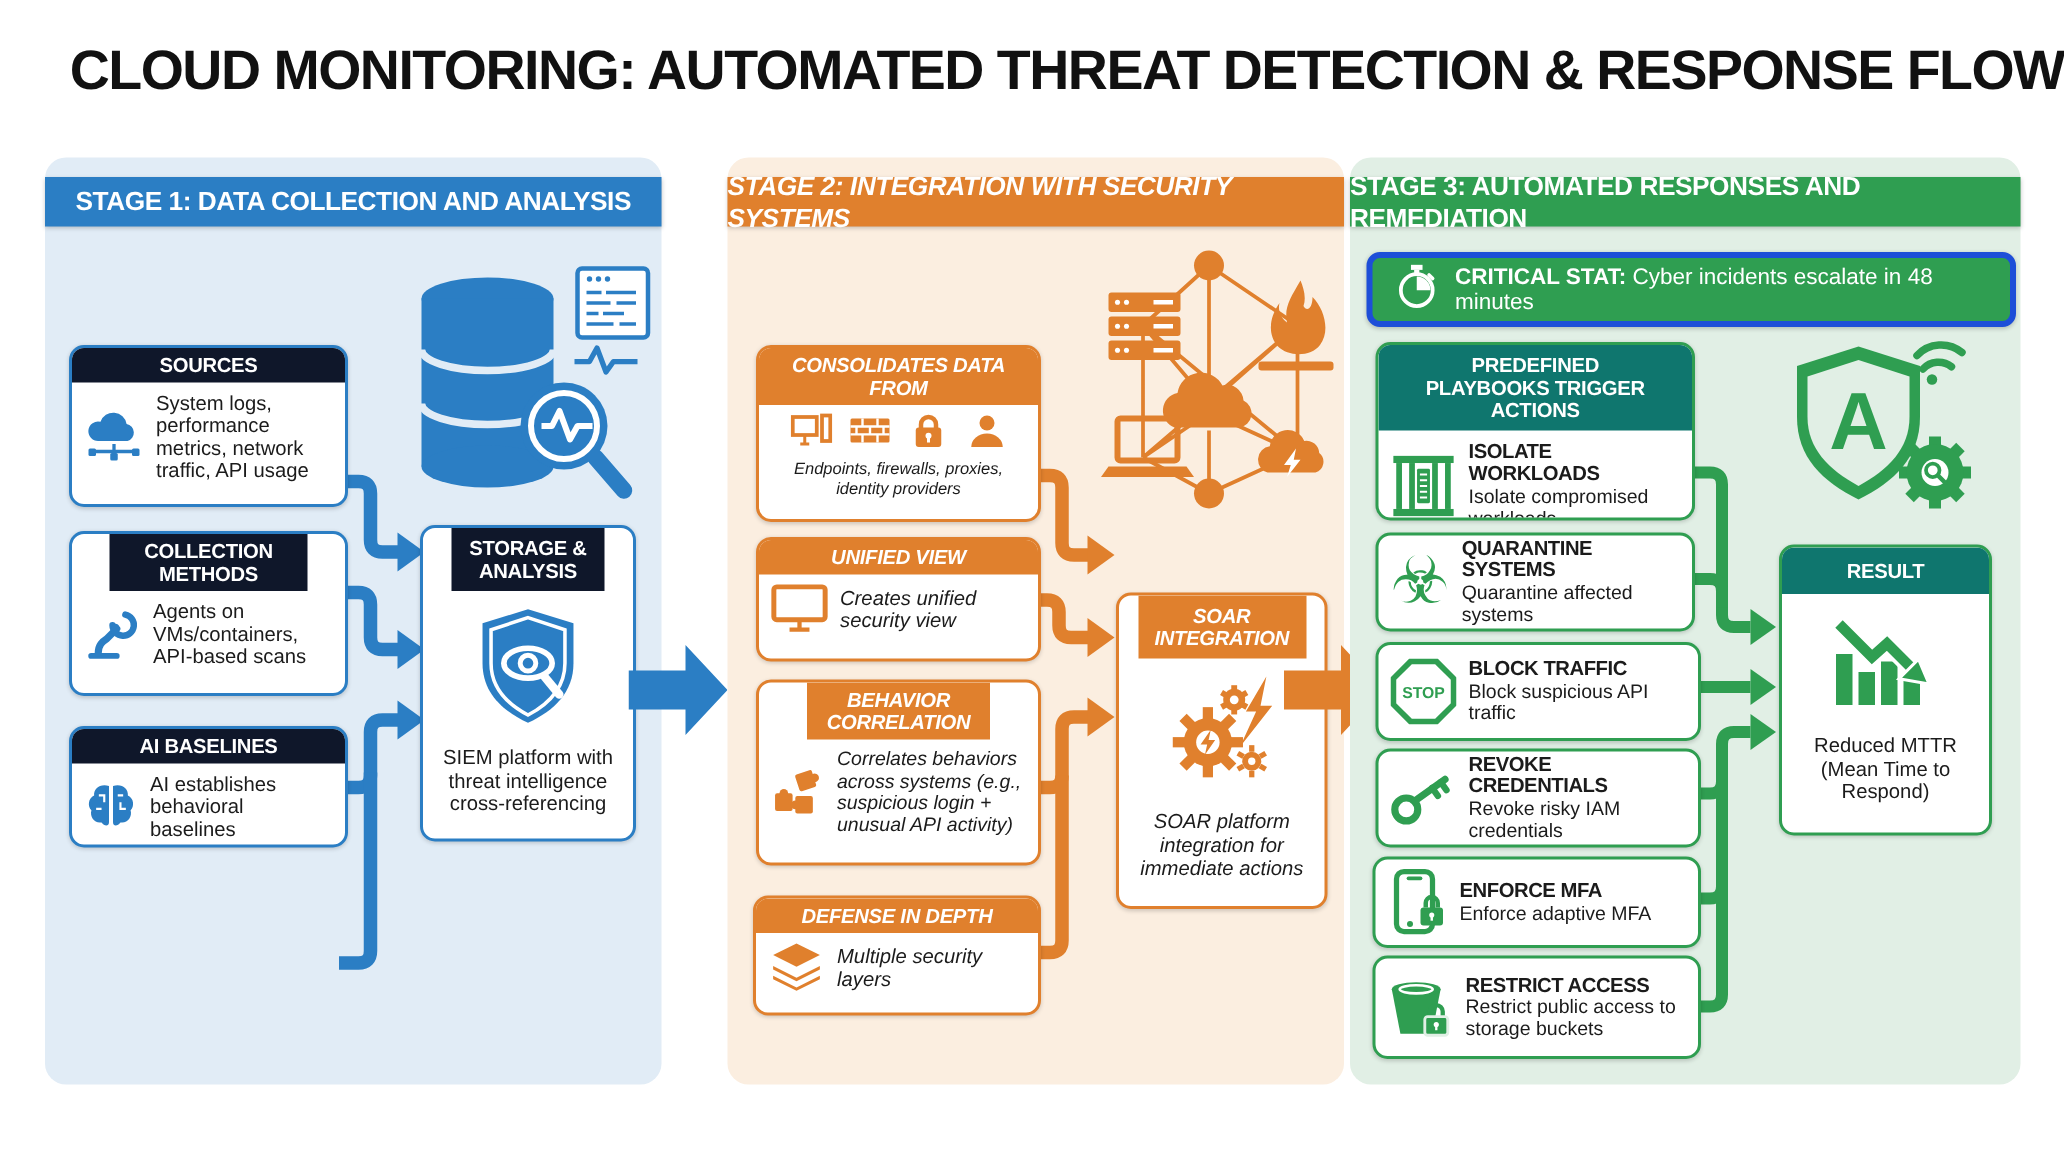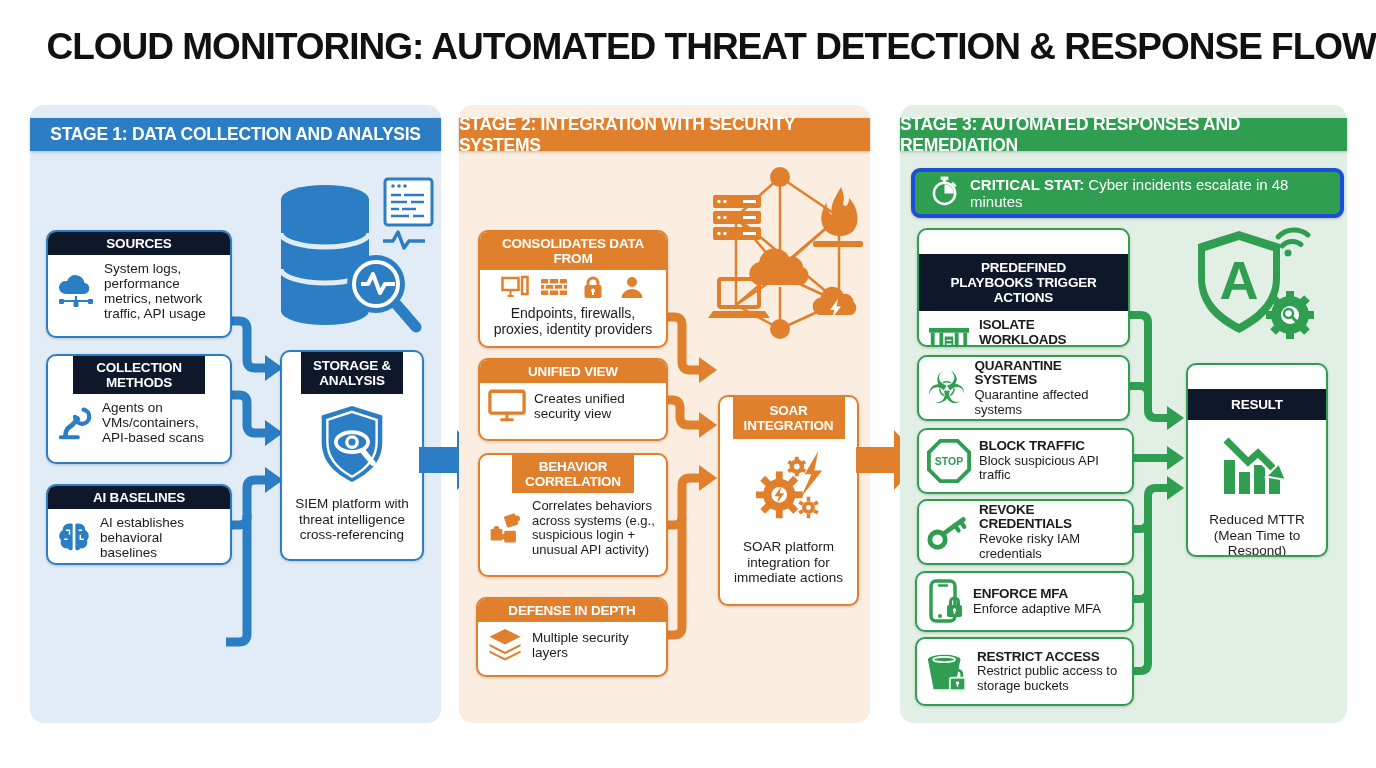--- a/index.html
+++ b/index.html
@@ -2,33 +2,33 @@
 <html><head>
 <meta charset="utf-8">
 <style>
   html,body{margin:0;padding:0;background:#fff;}
   .page{position:relative;width:1376px;height:768px;background:#ffffff;overflow:hidden;
         font-family:"Liberation Sans","DejaVu Sans",sans-serif;color:#1b1b1b;}
   .main-title{position:absolute;top:26px;left:0;width:100%;text-align:right;
         font-size:37px;font-weight:bold;letter-spacing:-1px;color:#111;white-space:nowrap;}
   .panel{position:absolute;top:105px;height:618px;border-radius:14px;}
   .panel1{left:30px;width:411px;background:#e1ecf6;}
-  .panel2{left:459px;width:411px;background:#fbeee0;}
+  .panel2{left:485px;width:411px;background:#fbeee0;font-style:italic;}
   .panel3{left:900px;width:447px;background:#e1efe5;}
   .panel-header{position:absolute;top:13px;left:0;right:0;height:33px;display:flex;
         align-items:center;justify-content:center;color:#fff;font-weight:bold;
         font-size:17.5px;letter-spacing:-0.3px;box-shadow:0 1px 3px rgba(0,0,0,.22);}
   .ph1{background:#2b7ec4;} .ph2{background:#e0802d;} .ph3{background:#2f9e51;}
   .connectors{position:absolute;left:0;top:0;pointer-events:none;}
   .card{position:absolute;background:#fff;border-radius:10px;overflow:hidden;
         box-shadow:0 1px 3px rgba(0,0,0,.18);}
   .c-blue{border:2px solid #2b7ec4;} .c-orange{border:2px solid #e0802d;} .c-green{border:2px solid #2f9e51;}
   .card-h{color:#fff;font-weight:bold;font-size:13.5px;text-align:center;
         padding:4px 6px;line-height:1.12;letter-spacing:-0.2px;}
-  .h-blue{background:#0f172a;text-align:center;} .h-orange{background:#e0802d;} .h-green{background:#0f172a;margin-top:24px;}
+  .h-blue{background:#0f172a;text-align:center;} .h-orange{background:#e0802d;} .h-green{background:#0f766e;}
   .card-b{display:flex;align-items:center;gap:8px;padding:6px 8px;font-size:13.5px;line-height:1.12;}
   .card-b .ic{flex:0 0 auto;display:flex;align-items:center;justify-content:center;}
   .hub .hub-body{display:flex;flex-direction:column;align-items:center;gap:8px;padding:10px 6px 6px;}
   .hub .hub-text{font-size:13.5px;text-align:center;line-height:1.15;}
   .banner{position:absolute;display:flex;align-items:center;gap:12px;background:#2f9e51;
         border:4px solid #1d4ed8;border-radius:9px;color:#fff;font-size:15px;
         padding:0 10px 0 16px;box-shadow:0 1px 3px rgba(0,0,0,.2);}
   .banner b{font-weight:bold;}
   .action .card-b{padding:7px 8px;}
   .action-title{font-weight:bold;font-size:13.5px;letter-spacing:-0.3px;line-height:1.1;}
@@ -235,21 +235,21 @@
               <rect x="13" y="16.5" width="2" height="3.5" fill="#fff"></rect>
           </svg>
         </span>
         <span class="ic">
           <svg width="28" height="24" viewBox="0 0 28 24" fill="#e0802d">
             <circle cx="14" cy="7" r="5"></circle>
             <path d="M3.5 23 a10.5 9 0 0 1 21 0 Z"></path>
           </svg>
         </span>
       </div>
-      <div style="text-align:center;font-size:14px;line-height:1.12;padding:1px 6px;">Endpoints, firewalls, proxies, identity providers</div>
+      <div style="text-align:center;font-size:11px;line-height:1.12;padding:1px 6px;">Endpoints, firewalls, proxies, identity providers</div>
     </div>
 
     <div class="card c-orange" style="left:19px;top:253px;width:186px;height:79px;">
       <div class="card-h h-orange">UNIFIED VIEW</div>
       <div class="card-b">
         <span class="ic">
           <svg width="38" height="33" viewBox="0 0 40 34" fill="none" stroke="#e0802d">
             <rect x="2" y="2" width="36" height="23" rx="2" stroke-width="3.5"></rect>
             <path d="M13 32 h14 M20 25 v7" stroke-width="3"></path>
           </svg>

